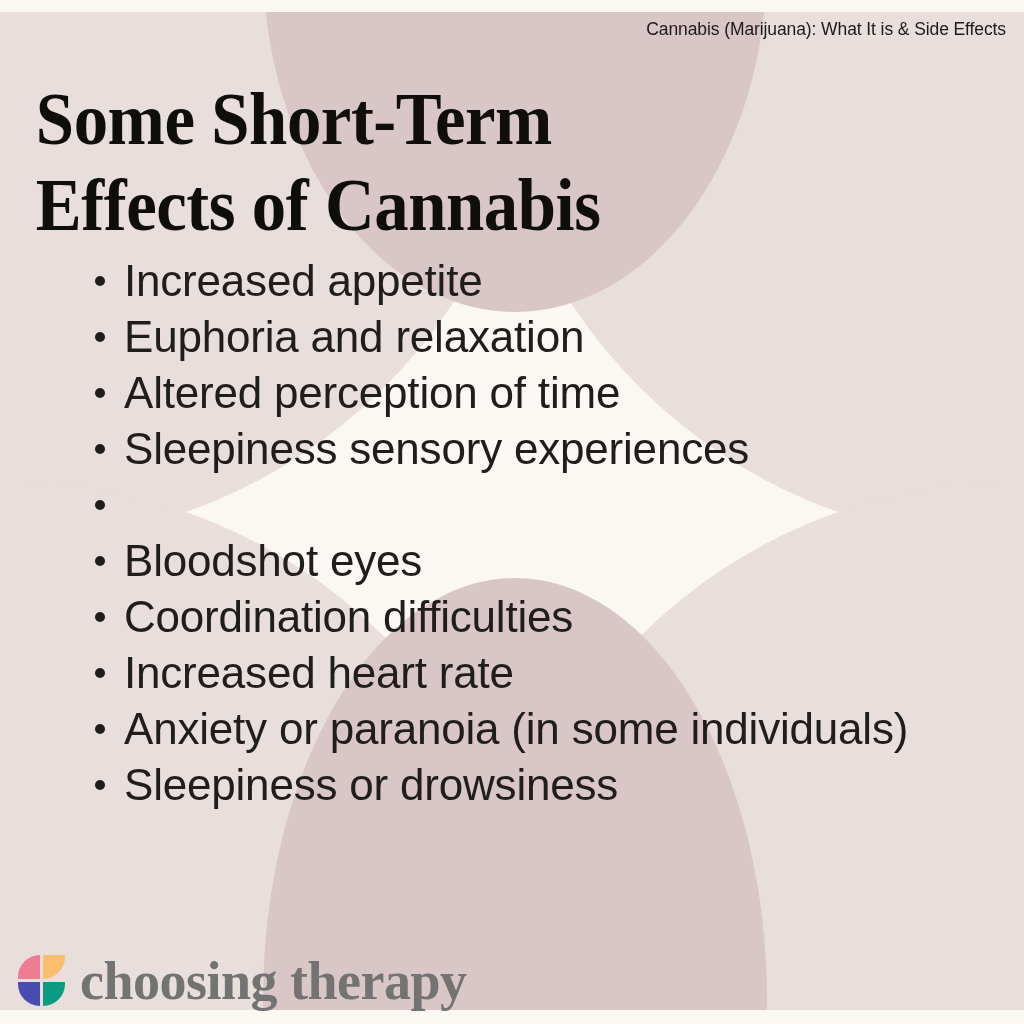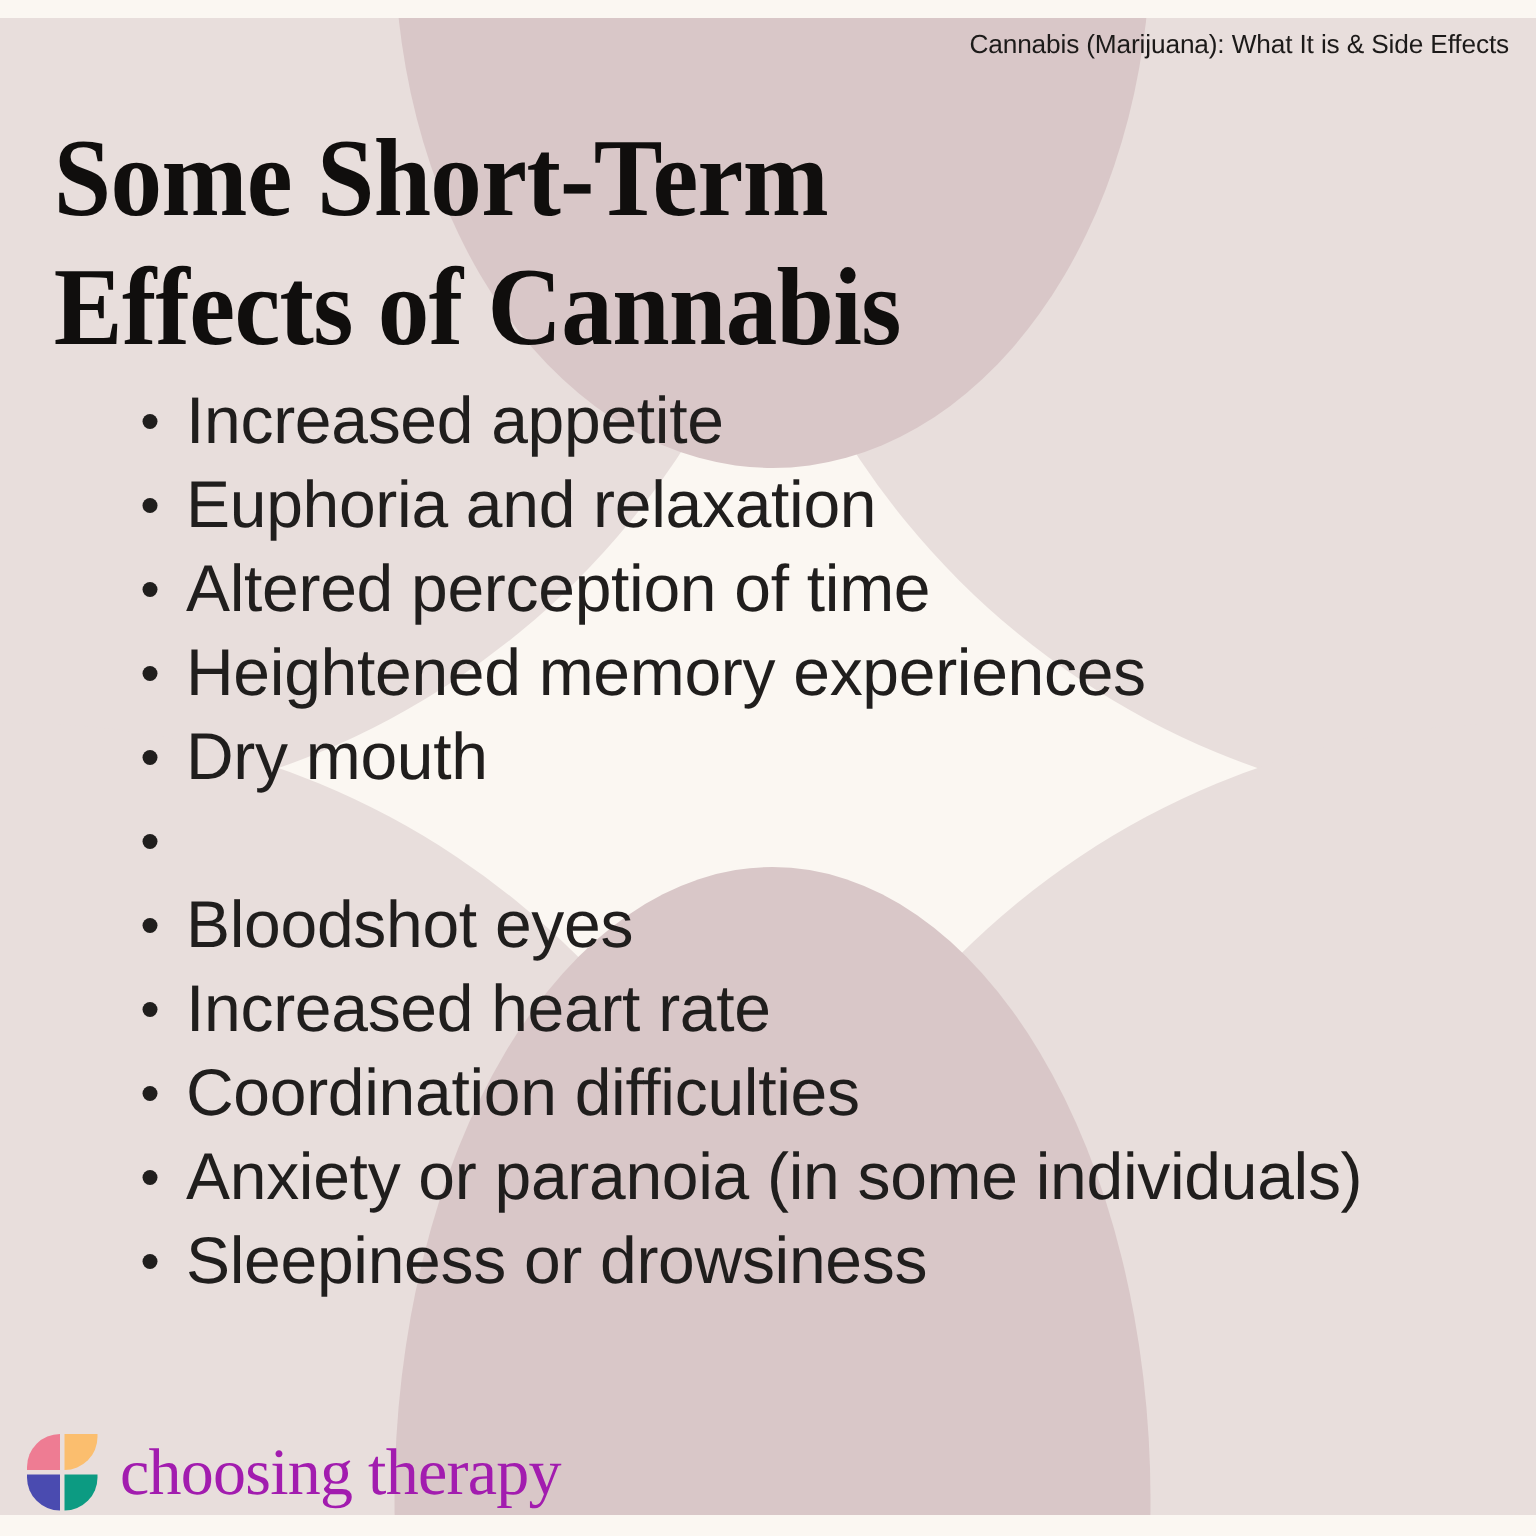--- a/index.html
+++ b/index.html
@@ -123,23 +123,23 @@
     width: 22px;
     height: 24px;
   }
   .q-tl { left: 0;    top: 0;    background: #EE7C93; border-radius: 22px 0 0 0; }
   .q-tr { left: 25px; top: 0;    background: #FBBE6E; border-radius: 0 0 22px 0; }
   .q-bl { left: 0;    top: 27px; background: #4A4BB0; border-radius: 0 0 0 22px; }
   .q-br { left: 25px; top: 27px; background: #0C9B82; border-radius: 0 0 22px 0; }
 
   .brand-name {
     font-family: "Liberation Serif", "DejaVu Serif", serif;
-    font-size: 44px;
-    font-weight: 400;
-    color: #a21caf;
+    font-size: 54px;
+    font-weight: 700;
+    color: #737373;
     letter-spacing: -0.5px;
     line-height: 1;
     white-space: nowrap;
   }
 </style>
 </head>
 <body>
 
 <div id="canvas">
 
@@ -175,40 +175,36 @@
     <li class="effect-item">
       <span class="bullet-dot"></span>
       <span class="effect-text">Euphoria and relaxation</span>
     </li>
     <li class="effect-item">
       <span class="bullet-dot"></span>
       <span class="effect-text">Altered perception of time</span>
     </li>
     <li class="effect-item">
       <span class="bullet-dot"></span>
-      <span class="effect-text">Heightened memory experiences</span>
-    </li>
-    <li class="effect-item">
-      <span class="bullet-dot"></span>
-      <span class="effect-text">Dry mouth</span>
+      <span class="effect-text">Sleepiness sensory experiences</span>
     </li>
     <li class="effect-item">
       <span class="bullet-dot"></span>
     </li>
     <li class="effect-item">
       <span class="bullet-dot"></span>
       <span class="effect-text">Bloodshot eyes</span>
     </li>
     <li class="effect-item">
       <span class="bullet-dot"></span>
+      <span class="effect-text">Coordination difficulties</span>
+    </li>
+    <li class="effect-item">
+      <span class="bullet-dot"></span>
       <span class="effect-text">Increased heart rate</span>
-    </li>
-    <li class="effect-item">
-      <span class="bullet-dot"></span>
-      <span class="effect-text">Coordination difficulties</span>
     </li>
     <li class="effect-item">
       <span class="bullet-dot"></span>
       <span class="effect-text">Anxiety or paranoia (in some individuals)</span>
     </li>
     <li class="effect-item">
       <span class="bullet-dot"></span>
       <span class="effect-text">Sleepiness or drowsiness</span>
     </li>
   </ul>

